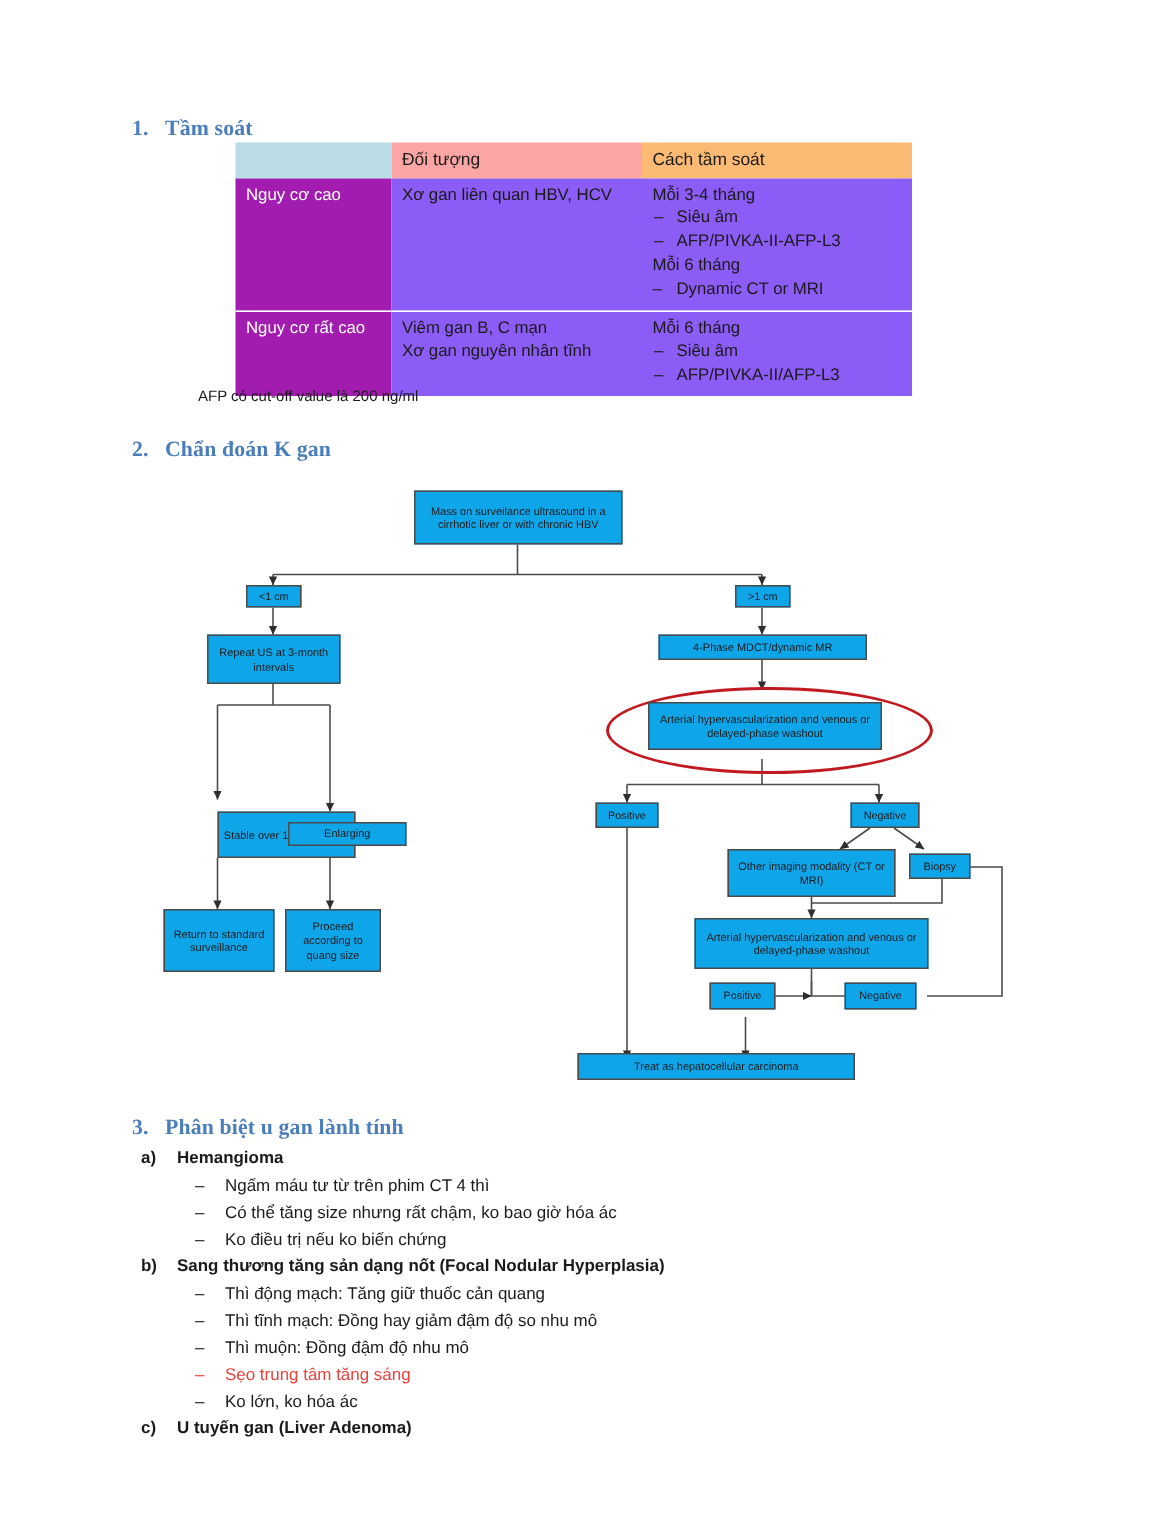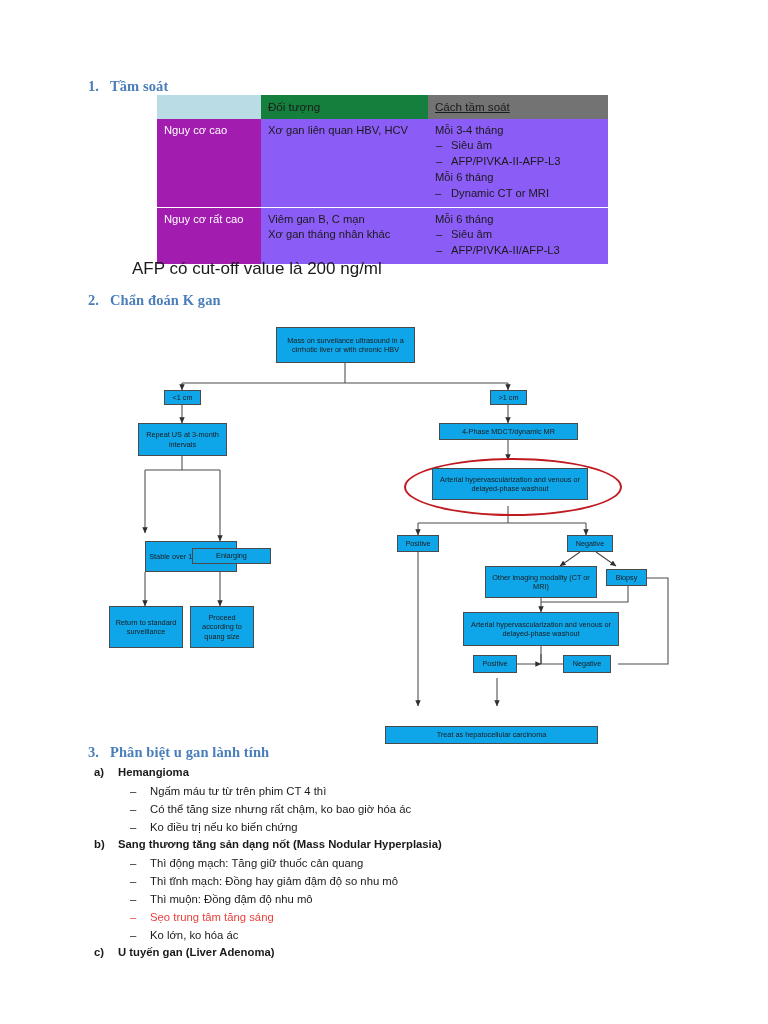--- a/index.html
+++ b/index.html
@@ -53,22 +53,22 @@
     border: none;
     font-weight: normal;
     text-align: left;
     line-height: 1.38;
   }
   .screen-table .col-a { width: 104px; }
   .screen-table .col-b { width: 167px; }
   .screen-table .col-c { width: 180px; }
 
   .hdr-blank  { background: #b9dce5; height: 16px; }
-  .hdr-cell   { background: #15803d; font-weight: bold; font-size: 11.6px; padding-bottom: 4px; }
-  .hdr-cell.c { background: #737373; text-decoration: underline; }
+  .hdr-cell   { background: #fca5a5; font-weight: bold; font-size: 11.6px; padding-bottom: 4px; }
+  .hdr-cell.c { background: #fdba74; }
   .hdr-row td { padding-top: 4px; padding-bottom: 4px; }
 
   .cat-cell {
     background: #a21caf;
     color: #ffffff;
     font-size: 11.2px;
   }
   .body-cell {
     background: #8b5cf6;
   }
@@ -85,21 +85,21 @@
     position: absolute;
     left: 1px;
     top: 0;
   }
   .dashlist li.wide::before { left: 0px; }
 
   .afp-note {
     position: absolute;
     left: 132px;
     top: 259px;
-    font-size: 17px;
+    font-size: 10px;
   }
 
   
   .flow {
     position: absolute;
     left: 0;
     top: 310px;
     width: 768px;
     height: 425px;
   }
@@ -191,21 +191,21 @@
           <ul class="dashlist">
             <li class="wide">Dynamic CT or MRI</li>
           </ul>
         </td>
       </tr>
 
       <tr class="row-sep">
         <td class="cat-cell">Nguy cơ rất cao</td>
         <td class="body-cell">
           <div>Viêm gan B, C mạn</div>
-          <div>Xơ gan tháng nhân khác</div>
+          <div>Xơ gan nguyên nhân tĩnh</div>
         </td>
         <td class="body-cell">
           <div>Mỗi 6 tháng</div>
           <ul class="dashlist">
             <li>Siêu âm</li>
             <li>AFP/PIVKA-II/AFP-L3</li>
           </ul>
         </td>
       </tr>
     </tbody>
@@ -295,21 +295,21 @@
     <div class="fbox small" style="left:567px; top:225px; width:46px; height:17px;">Negative</div>
 
     <div class="fbox" style="left:485px; top:256px; width:112px; height:32px;">Other imaging modality (CT or MRI)</div>
     <div class="fbox small" style="left:606px; top:259px; width:41px; height:17px;">Biopsy</div>
 
     <div class="fbox" style="left:463px; top:302px; width:156px; height:34px;">Arterial hypervascularization and venous or delayed-phase washout</div>
 
     <div class="fbox small" style="left:473px; top:345px; width:44px; height:18px;">Positive</div>
     <div class="fbox small" style="left:563px; top:345px; width:48px; height:18px;">Negative</div>
 
-    <div class="fbox" style="left:385px; top:416px; width:213px; height:18px;">Treat as hepatocellular carcinoma</div>
+    <div class="fbox" style="left:385px; top:392px; width:185px; height:18px;">Treat as hepatocellular carcinoma</div>
   </div>
 
   <div class="section-heading" style="left:88px; top:744px;">
     <span class="num">3.</span><span>Phân biệt u gan lành tính</span>
   </div>
 
   <div class="outline" style="left:88px; top:764px; width:600px;">
 
     <div class="lvl-a">
       <span class="mk">a)</span>
@@ -323,21 +323,21 @@
       <span class="mk">–</span>
       <span>Có thể tăng size nhưng rất chậm, ko bao giờ hóa ác</span>
     </div>
     <div class="lvl-d">
       <span class="mk">–</span>
       <span>Ko điều trị nếu ko biến chứng</span>
     </div>
 
     <div class="lvl-a">
       <span class="mk">b)</span>
-      <span>Sang thương tăng sản dạng nốt (Mass Nodular Hyperplasia)</span>
+      <span>Sang thương tăng sản dạng nốt (Focal Nodular Hyperplasia)</span>
     </div>
     <div class="lvl-d">
       <span class="mk">–</span>
       <span>Thì động mạch: Tăng giữ thuốc cản quang</span>
     </div>
     <div class="lvl-d">
       <span class="mk">–</span>
       <span>Thì tĩnh mạch: Đồng hay giảm đậm độ so nhu mô</span>
     </div>
     <div class="lvl-d">

